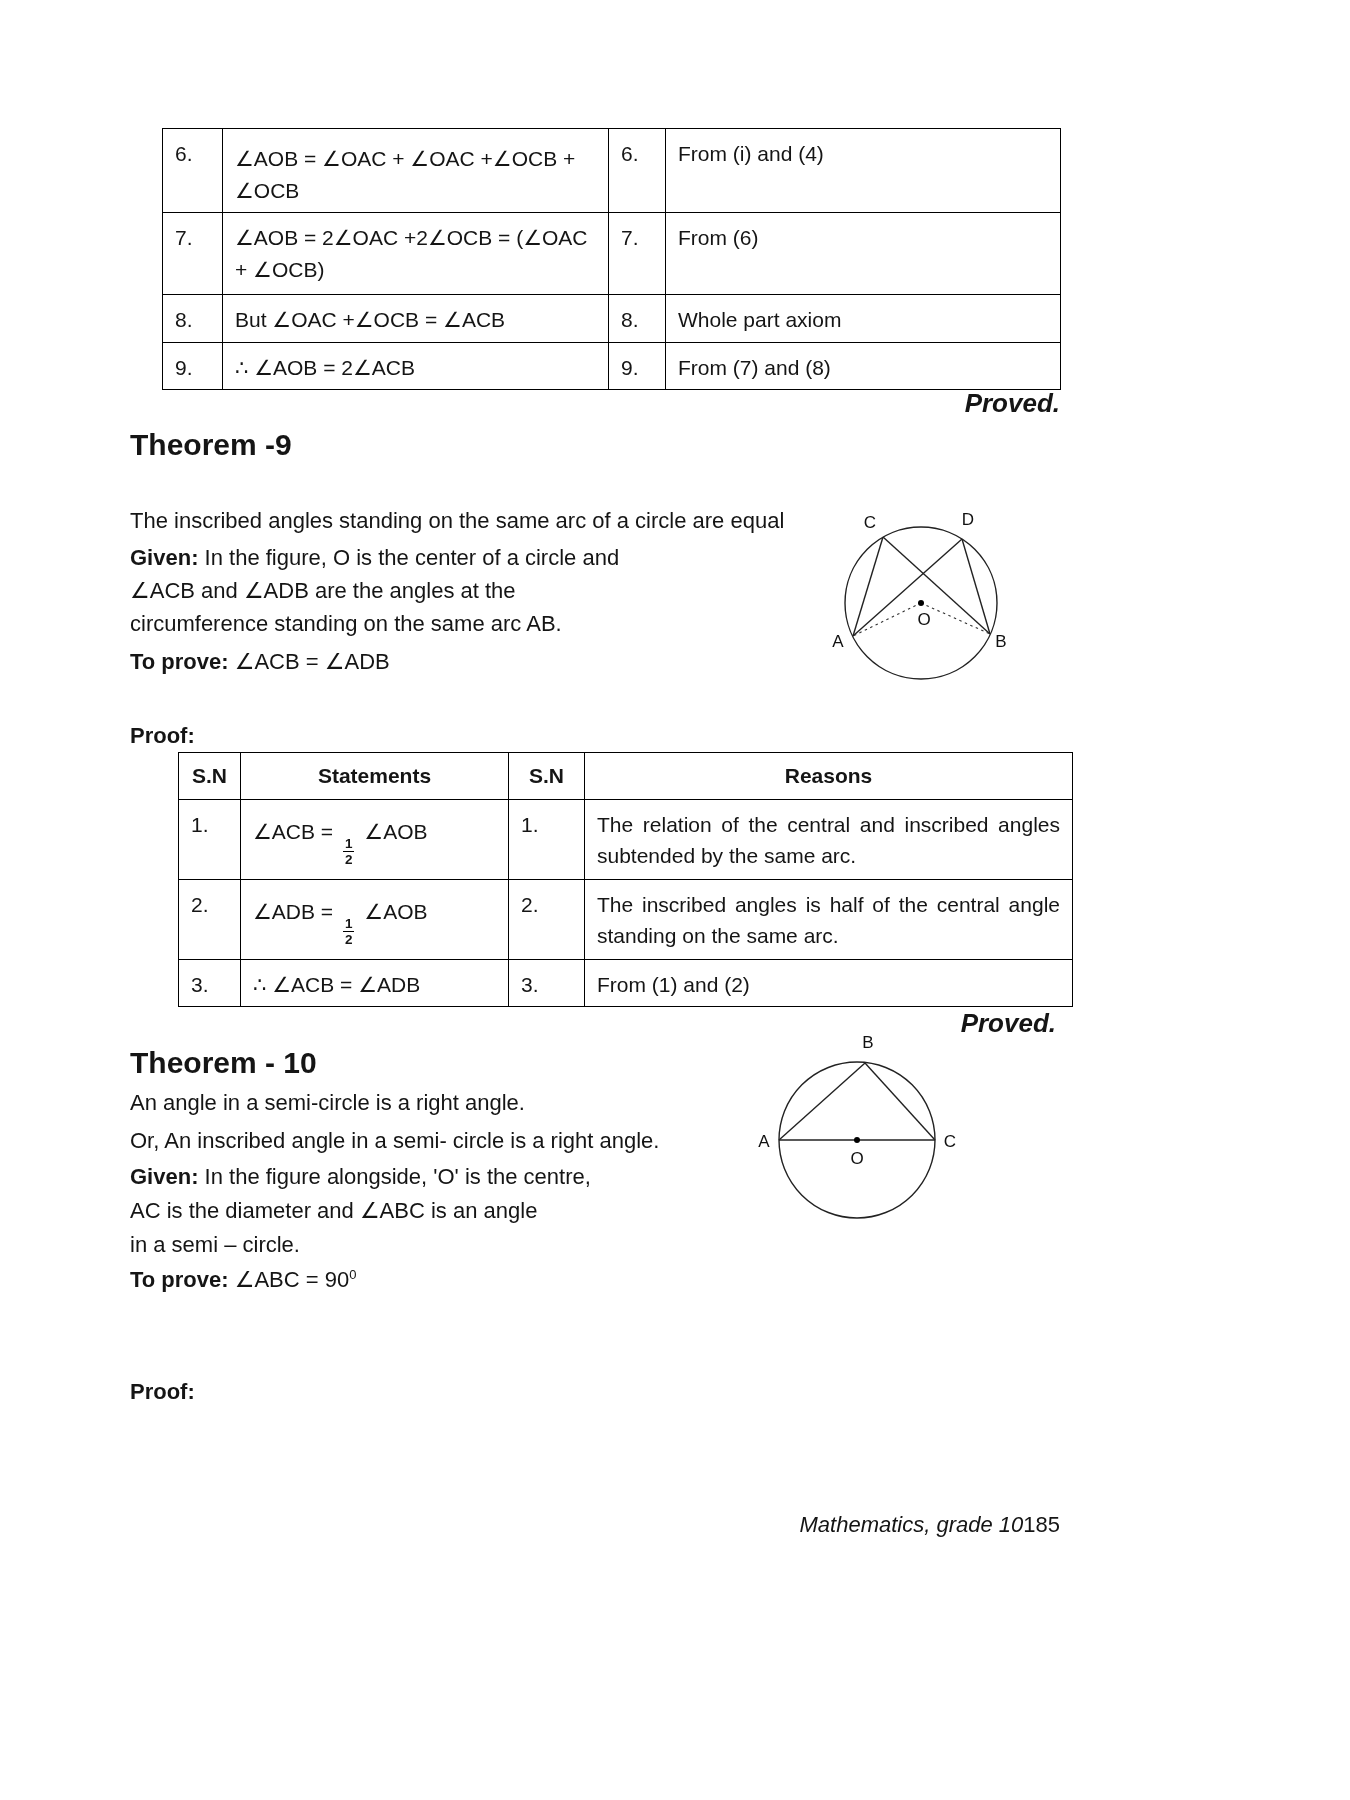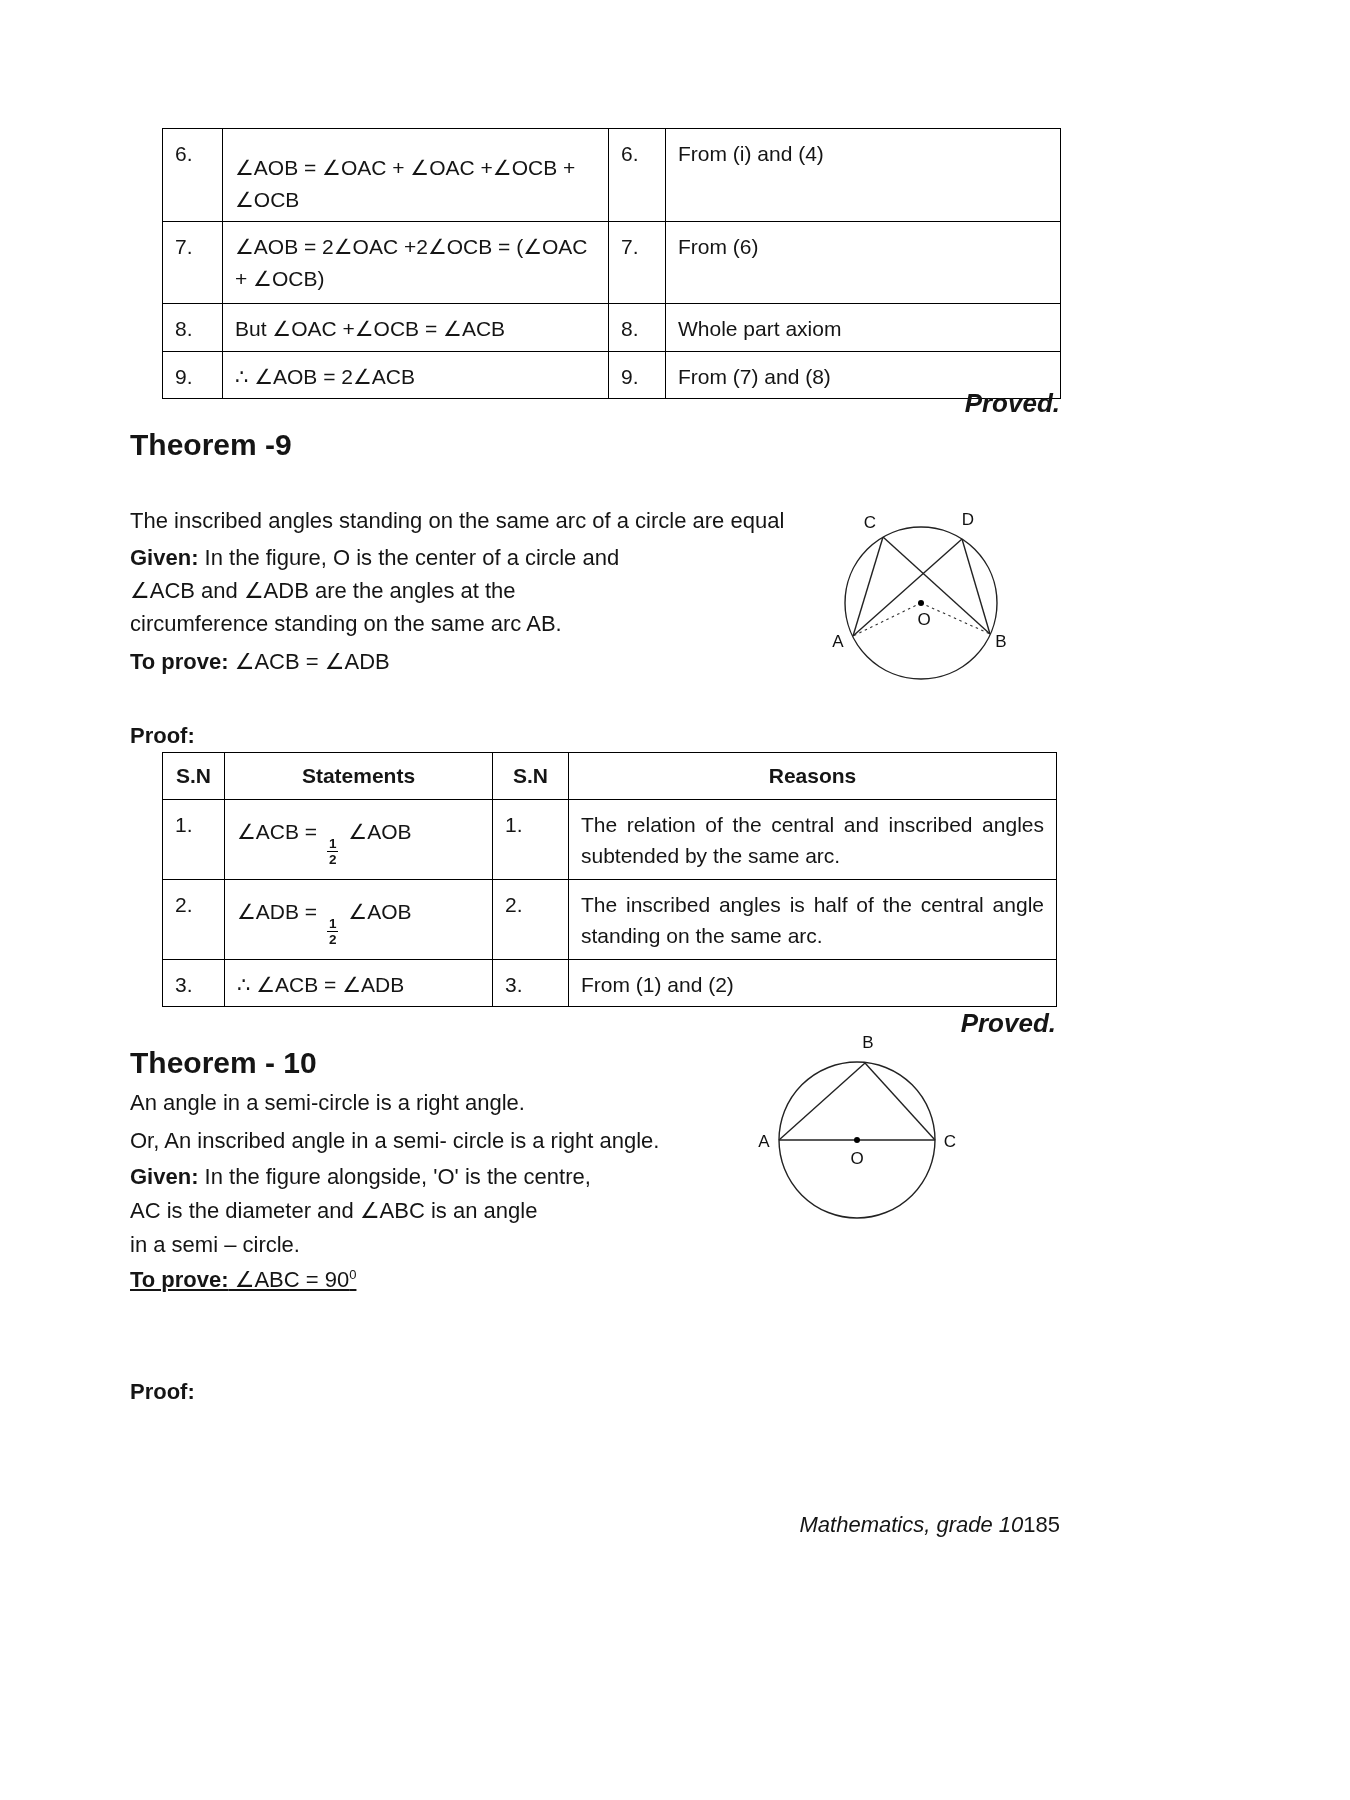--- a/index.html
+++ b/index.html
@@ -44,21 +44,21 @@
   <table class="abs" style="left:162px; top:128px; width:898px;">
     <colgroup>
         <col style="width:60px">
         <col style="width:386px">
         <col style="width:57px">
         <col style="width:395px">
       </colgroup>
     <tbody>
       <tr>
         <td style="height:78px">6.</td>
-        <td style="padding-top:23px">∠AOB =  ∠OAC +  ∠OAC +∠OCB + ∠OCB</td>
+        <td style="padding-top:14px">∠AOB =  ∠OAC +  ∠OAC +∠OCB + ∠OCB</td>
         <td>6.</td>
         <td>From (i) and (4)</td>
       </tr>
       <tr>
         <td style="height:82px">7.</td>
         <td>∠AOB = 2∠OAC +2∠OCB = (∠OAC +  ∠OCB)</td>
         <td>7.</td>
         <td>From (6)</td>
       </tr>
       <tr>
@@ -99,21 +99,21 @@
     <line class="dotted" x1="103" y1="108" x2="35" y2="141"></line>
     <line class="dotted" x1="103" y1="108" x2="172" y2="139"></line>
     <circle class="dot" cx="103" cy="108" r="3"></circle>
     <text x="52" y="33" text-anchor="middle">C</text>
     <text x="150" y="30" text-anchor="middle">D</text>
     <text x="20" y="152" text-anchor="middle">A</text>
     <text x="183" y="152" text-anchor="middle">B</text>
     <text x="106" y="130" text-anchor="middle">O</text>
   </svg>
 
-  <table class="abs" style="left:162px; top:752px; width:894px;padding-left:24px;">
+  <table class="abs" style="left:178px; top:752px; width:894px;padding-left:24px;">
     <colgroup>
         <col style="width:62px">
         <col style="width:268px">
         <col style="width:76px">
         <col style="width:488px">
       </colgroup>
     <tbody>
       <tr>
         <th>S.N</th>
         <th>Statements</th>
@@ -152,21 +152,21 @@
   <div class="abs heading" style="left:130px; top:1046px;">Theorem - 10</div>
   <div class="abs line" style="left:130px; top:1086px;">An angle in a semi-circle is a right angle.</div>
   <div class="abs line" style="left:130px; top:1124px;">Or, An inscribed angle in a semi- circle is a right angle.</div>
 
   <div class="abs line" style="left:130px; top:1160px;">
     <b>Given:</b><span> In the figure alongside, 'O' is the centre,</span>
   </div>
   <div class="abs line" style="left:130px; top:1194px;">AC is the diameter and ∠ABC is an angle</div>
   <div class="abs line" style="left:130px; top:1228px;">in a semi – circle.</div>
 
-  <div class="abs line" style="left:130px; top:1263px;text-decoration:underline;">
+  <div class="abs line" style="left:130px; top:1263px;">
     <b>To prove:</b><span> ∠ABC = 90</span><sup>0</sup>
   </div>
 
   <div class="abs line" style="left:130px; top:1375px; font-weight:bold;">Proof:</div>
 
   <svg class="fig" style="left:752px; top:1026px;" width="215" height="212" viewBox="0 0 215 212">
     <circle class="stroke" cx="105" cy="114" r="78"></circle>
     <line class="stroke" x1="27" y1="114" x2="183" y2="114"></line>
     <line class="stroke" x1="27" y1="114" x2="113" y2="37"></line>
     <line class="stroke" x1="113" y1="37" x2="183" y2="114"></line>

